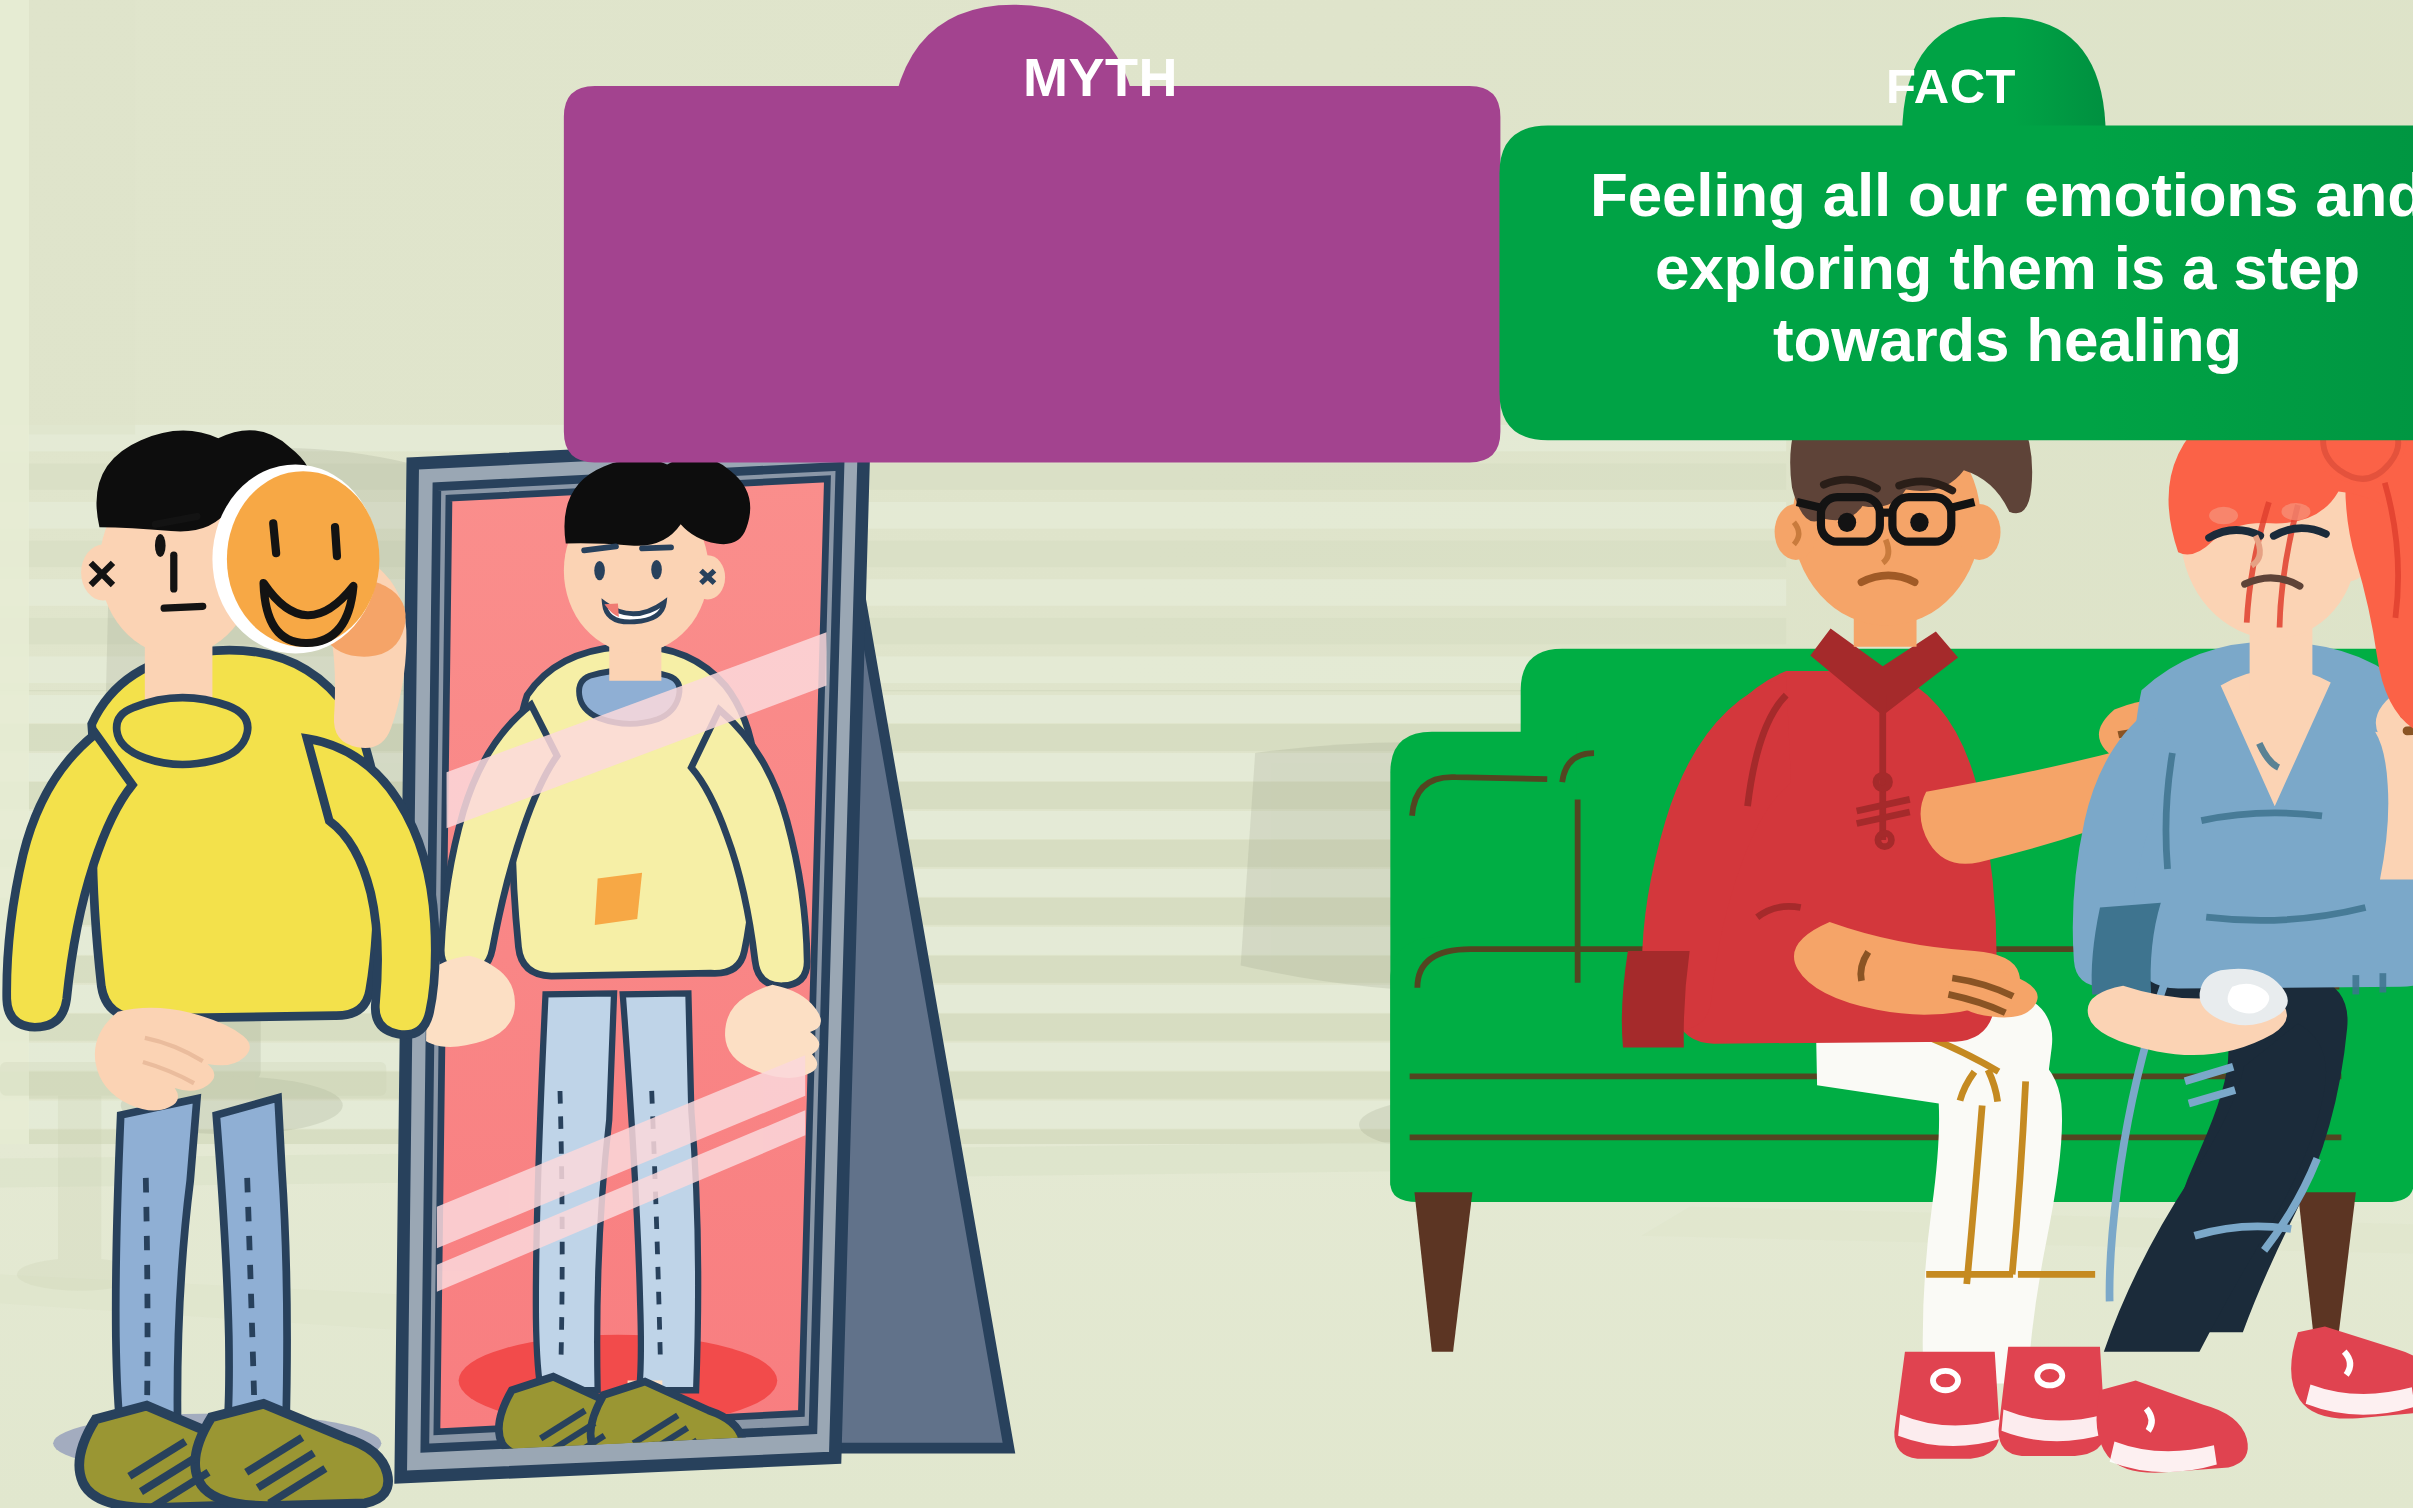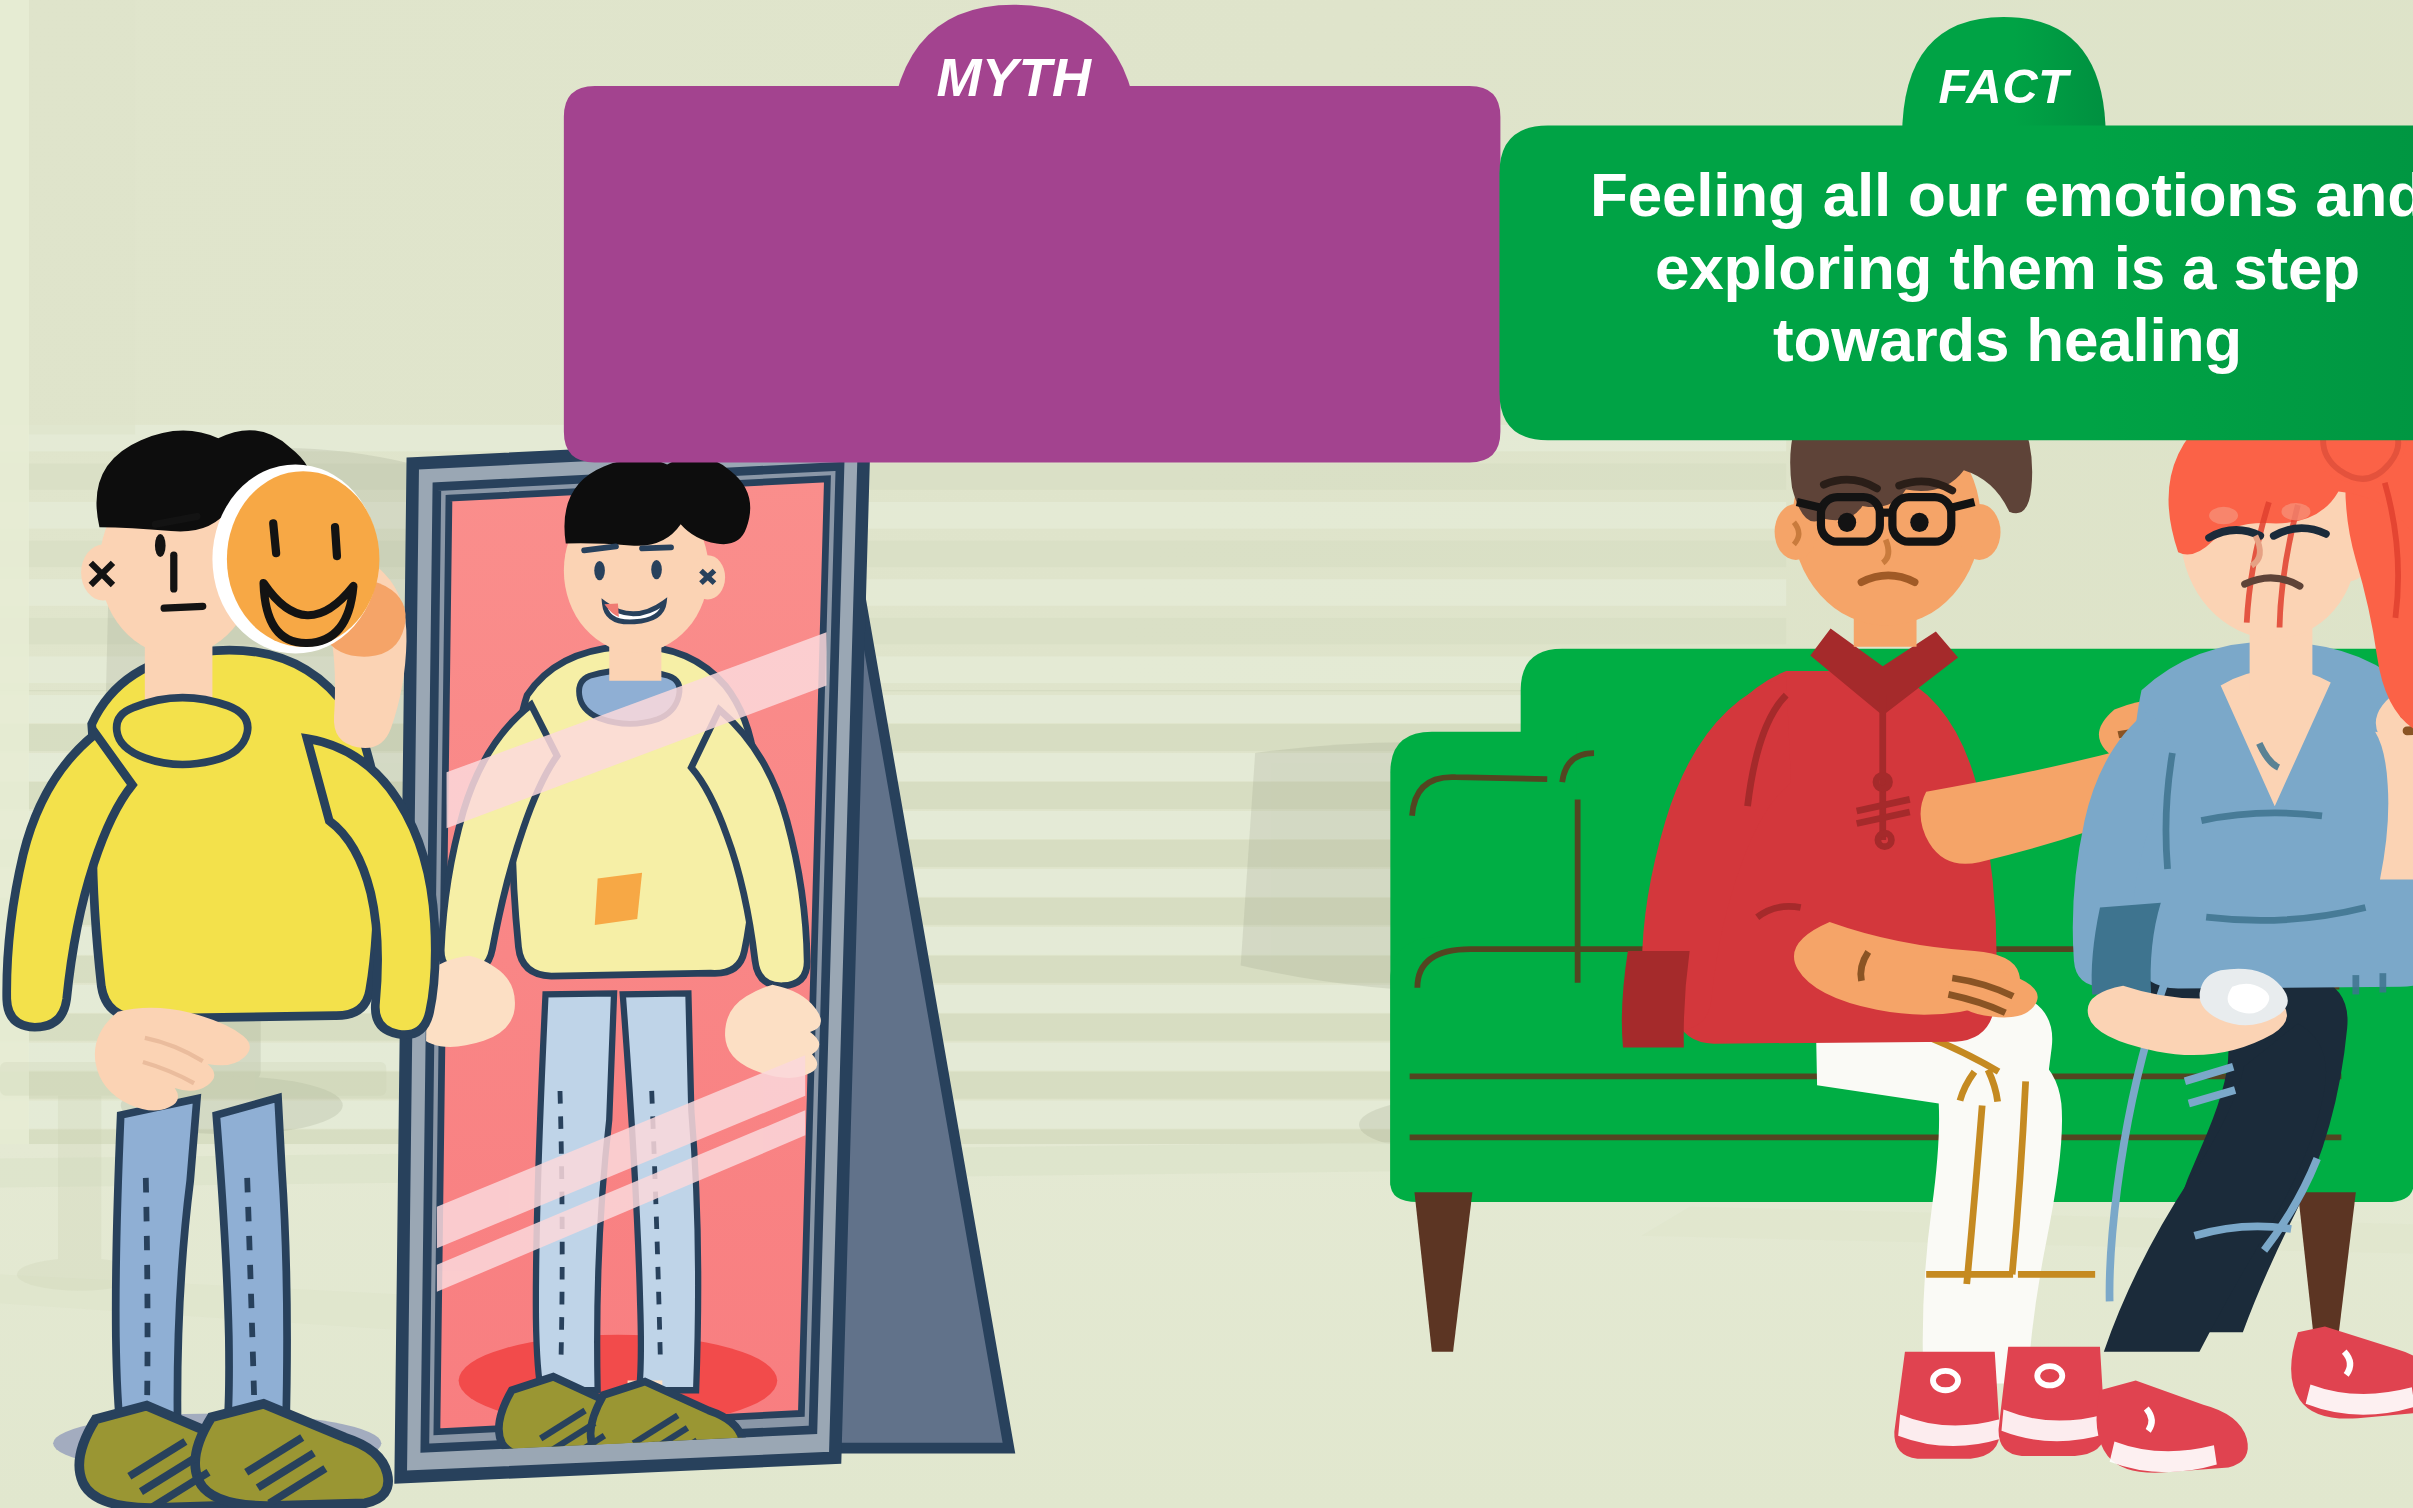--- a/index.html
+++ b/index.html
@@ -24,26 +24,25 @@
   #myth-body-text{
     left:560px;top:150px;width:922px;
     font-size:62px;
   }
   #fact-body-text{
     left:1525px;top:159px;width:965px;
     font-size:62px;
   }
   .cap-text{
     position:absolute;
-    color:#fff;font-weight:700;text-align:center;
+    color:#fff;font-weight:700;text-align:right;
     letter-spacing:0.5px;
-    font-style:italic;
   }
   #myth-cap-text{left:850px;top:46px;width:328px;font-size:54px;}
-  #fact-cap-text{left:1883px;top:58px;width:241px;font-size:49px;}
+  #fact-cap-text{left:1775px;top:58px;width:241px;font-size:49px;}
 </style>
 </head>
 <body>
 
 <div id="stage">
 
   <svg class="layer" viewBox="0 0 6001 3126" preserveAspectRatio="none">
     <defs>
       <linearGradient id="wallGrad" x1="0" y1="0" x2="1" y2="0.2">
         <stop offset="0" stop-color="#e0e5cc"></stop>

